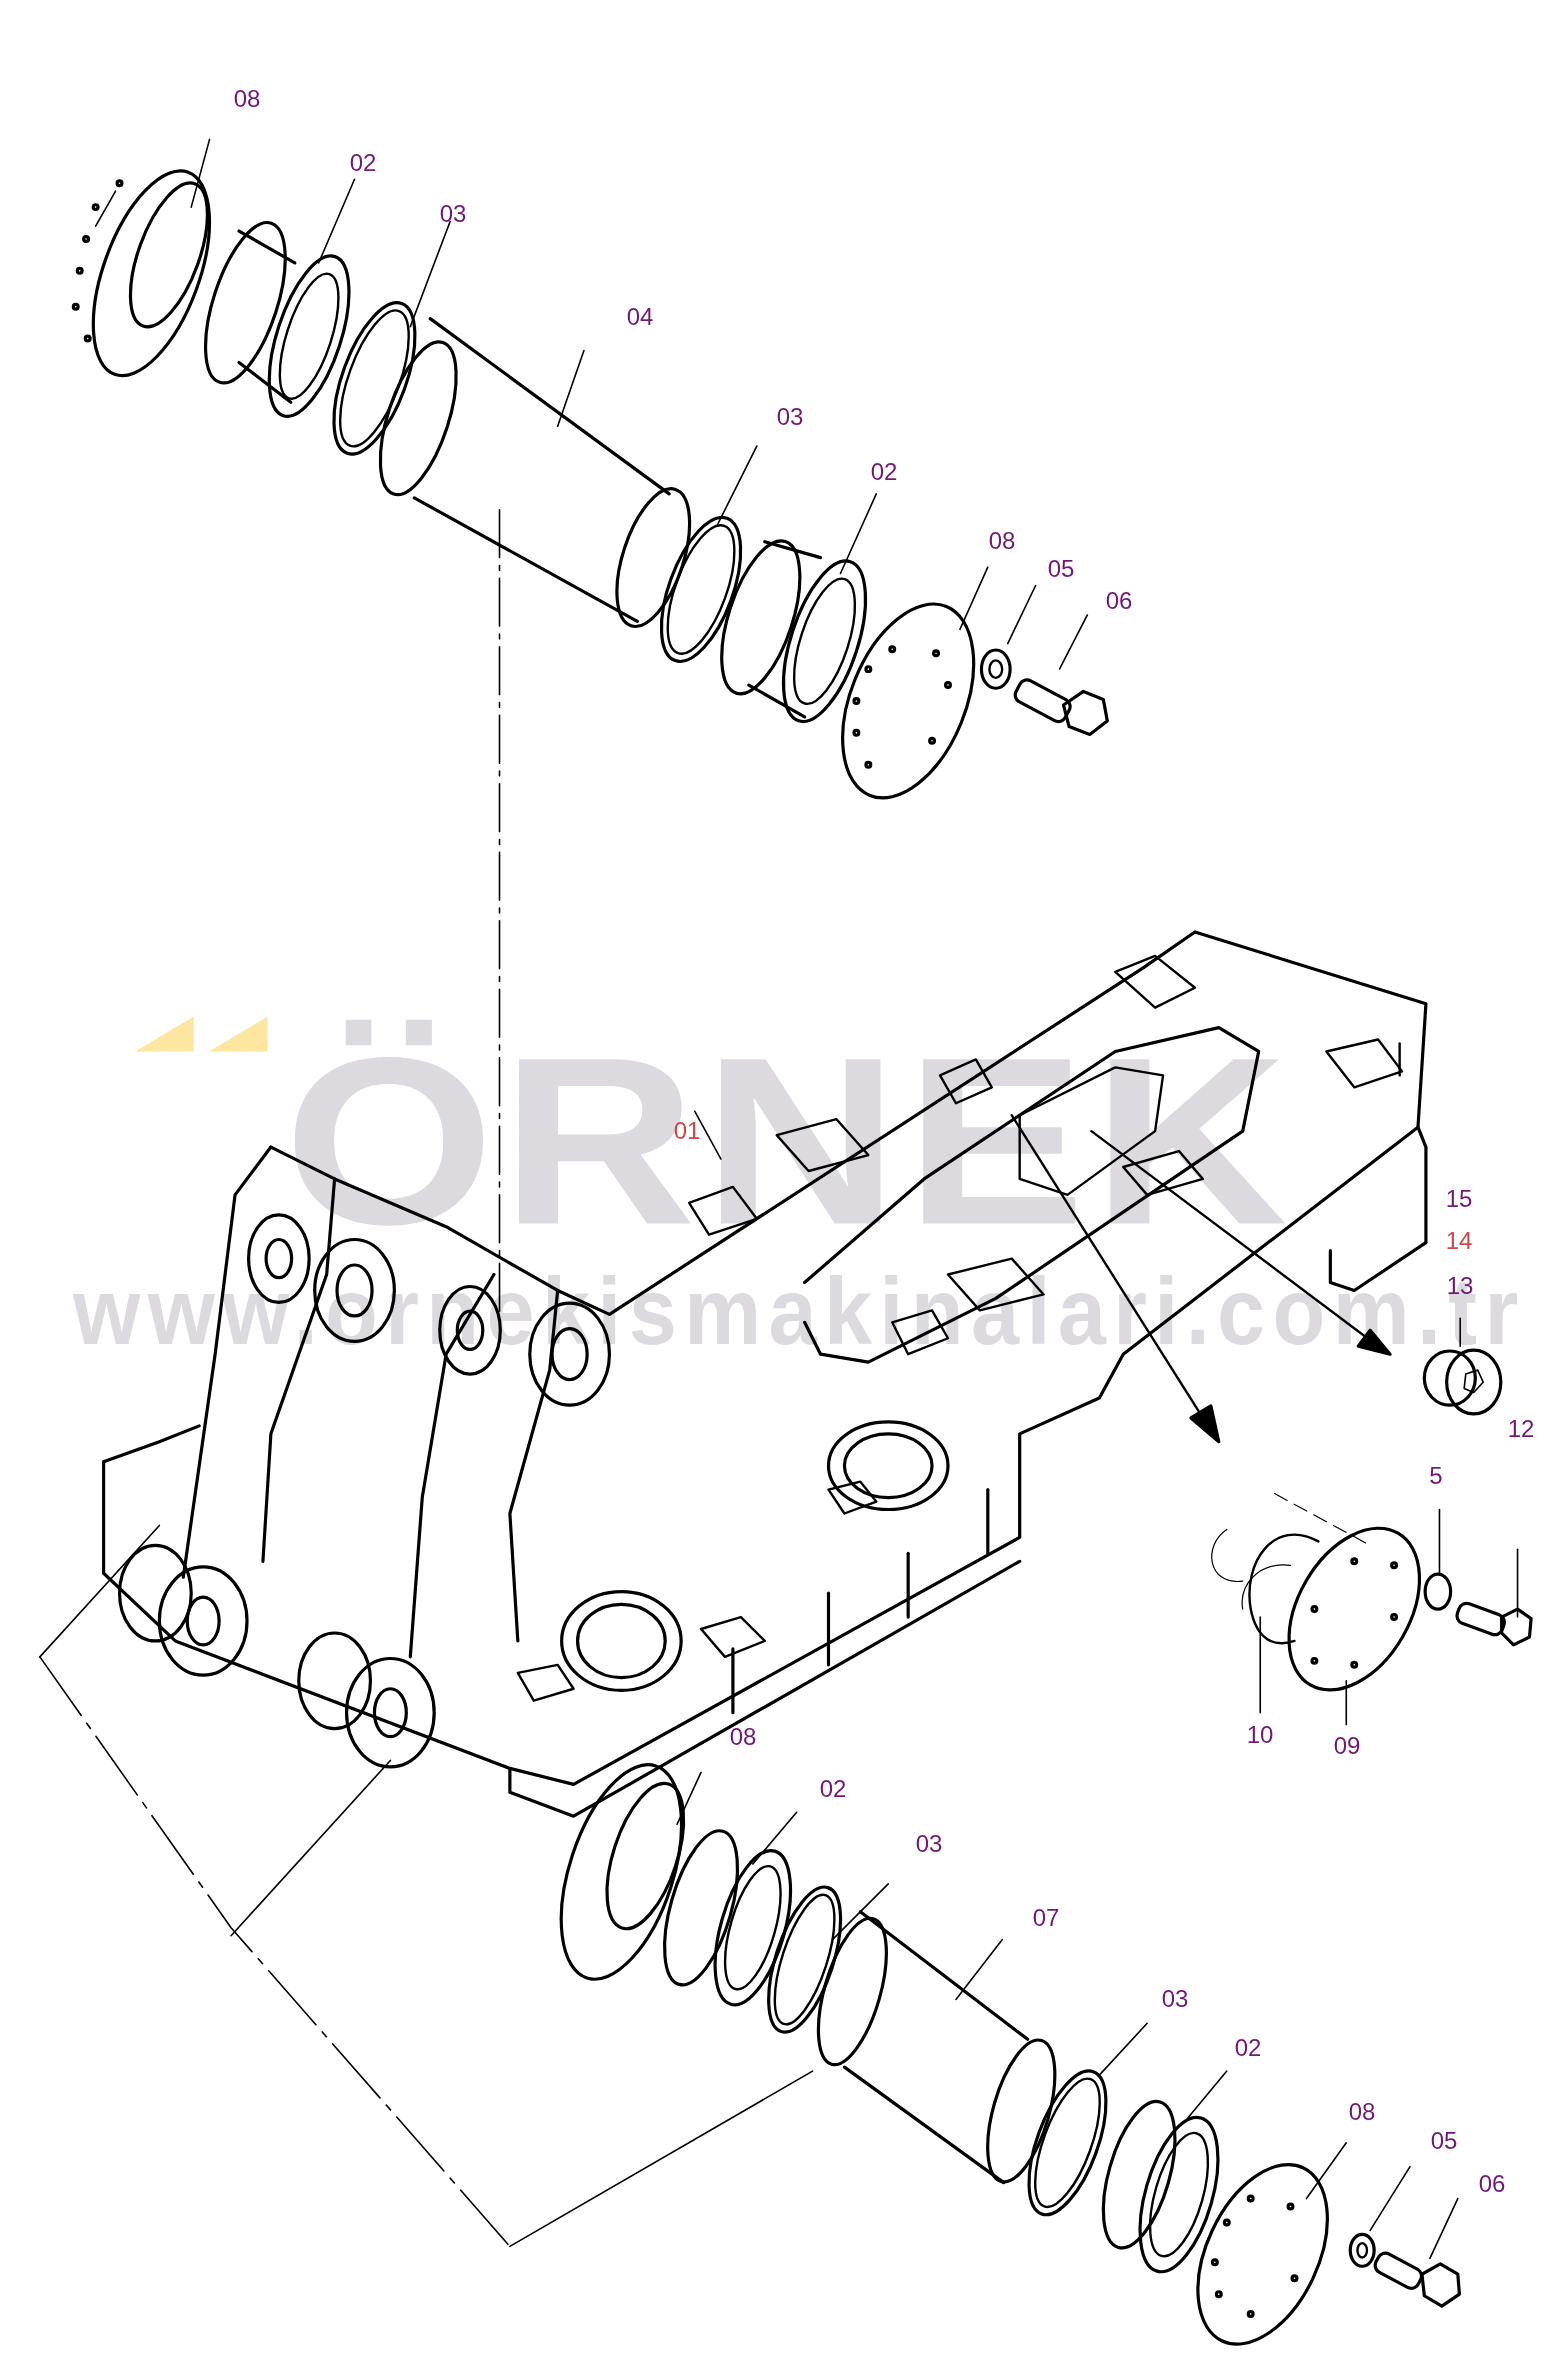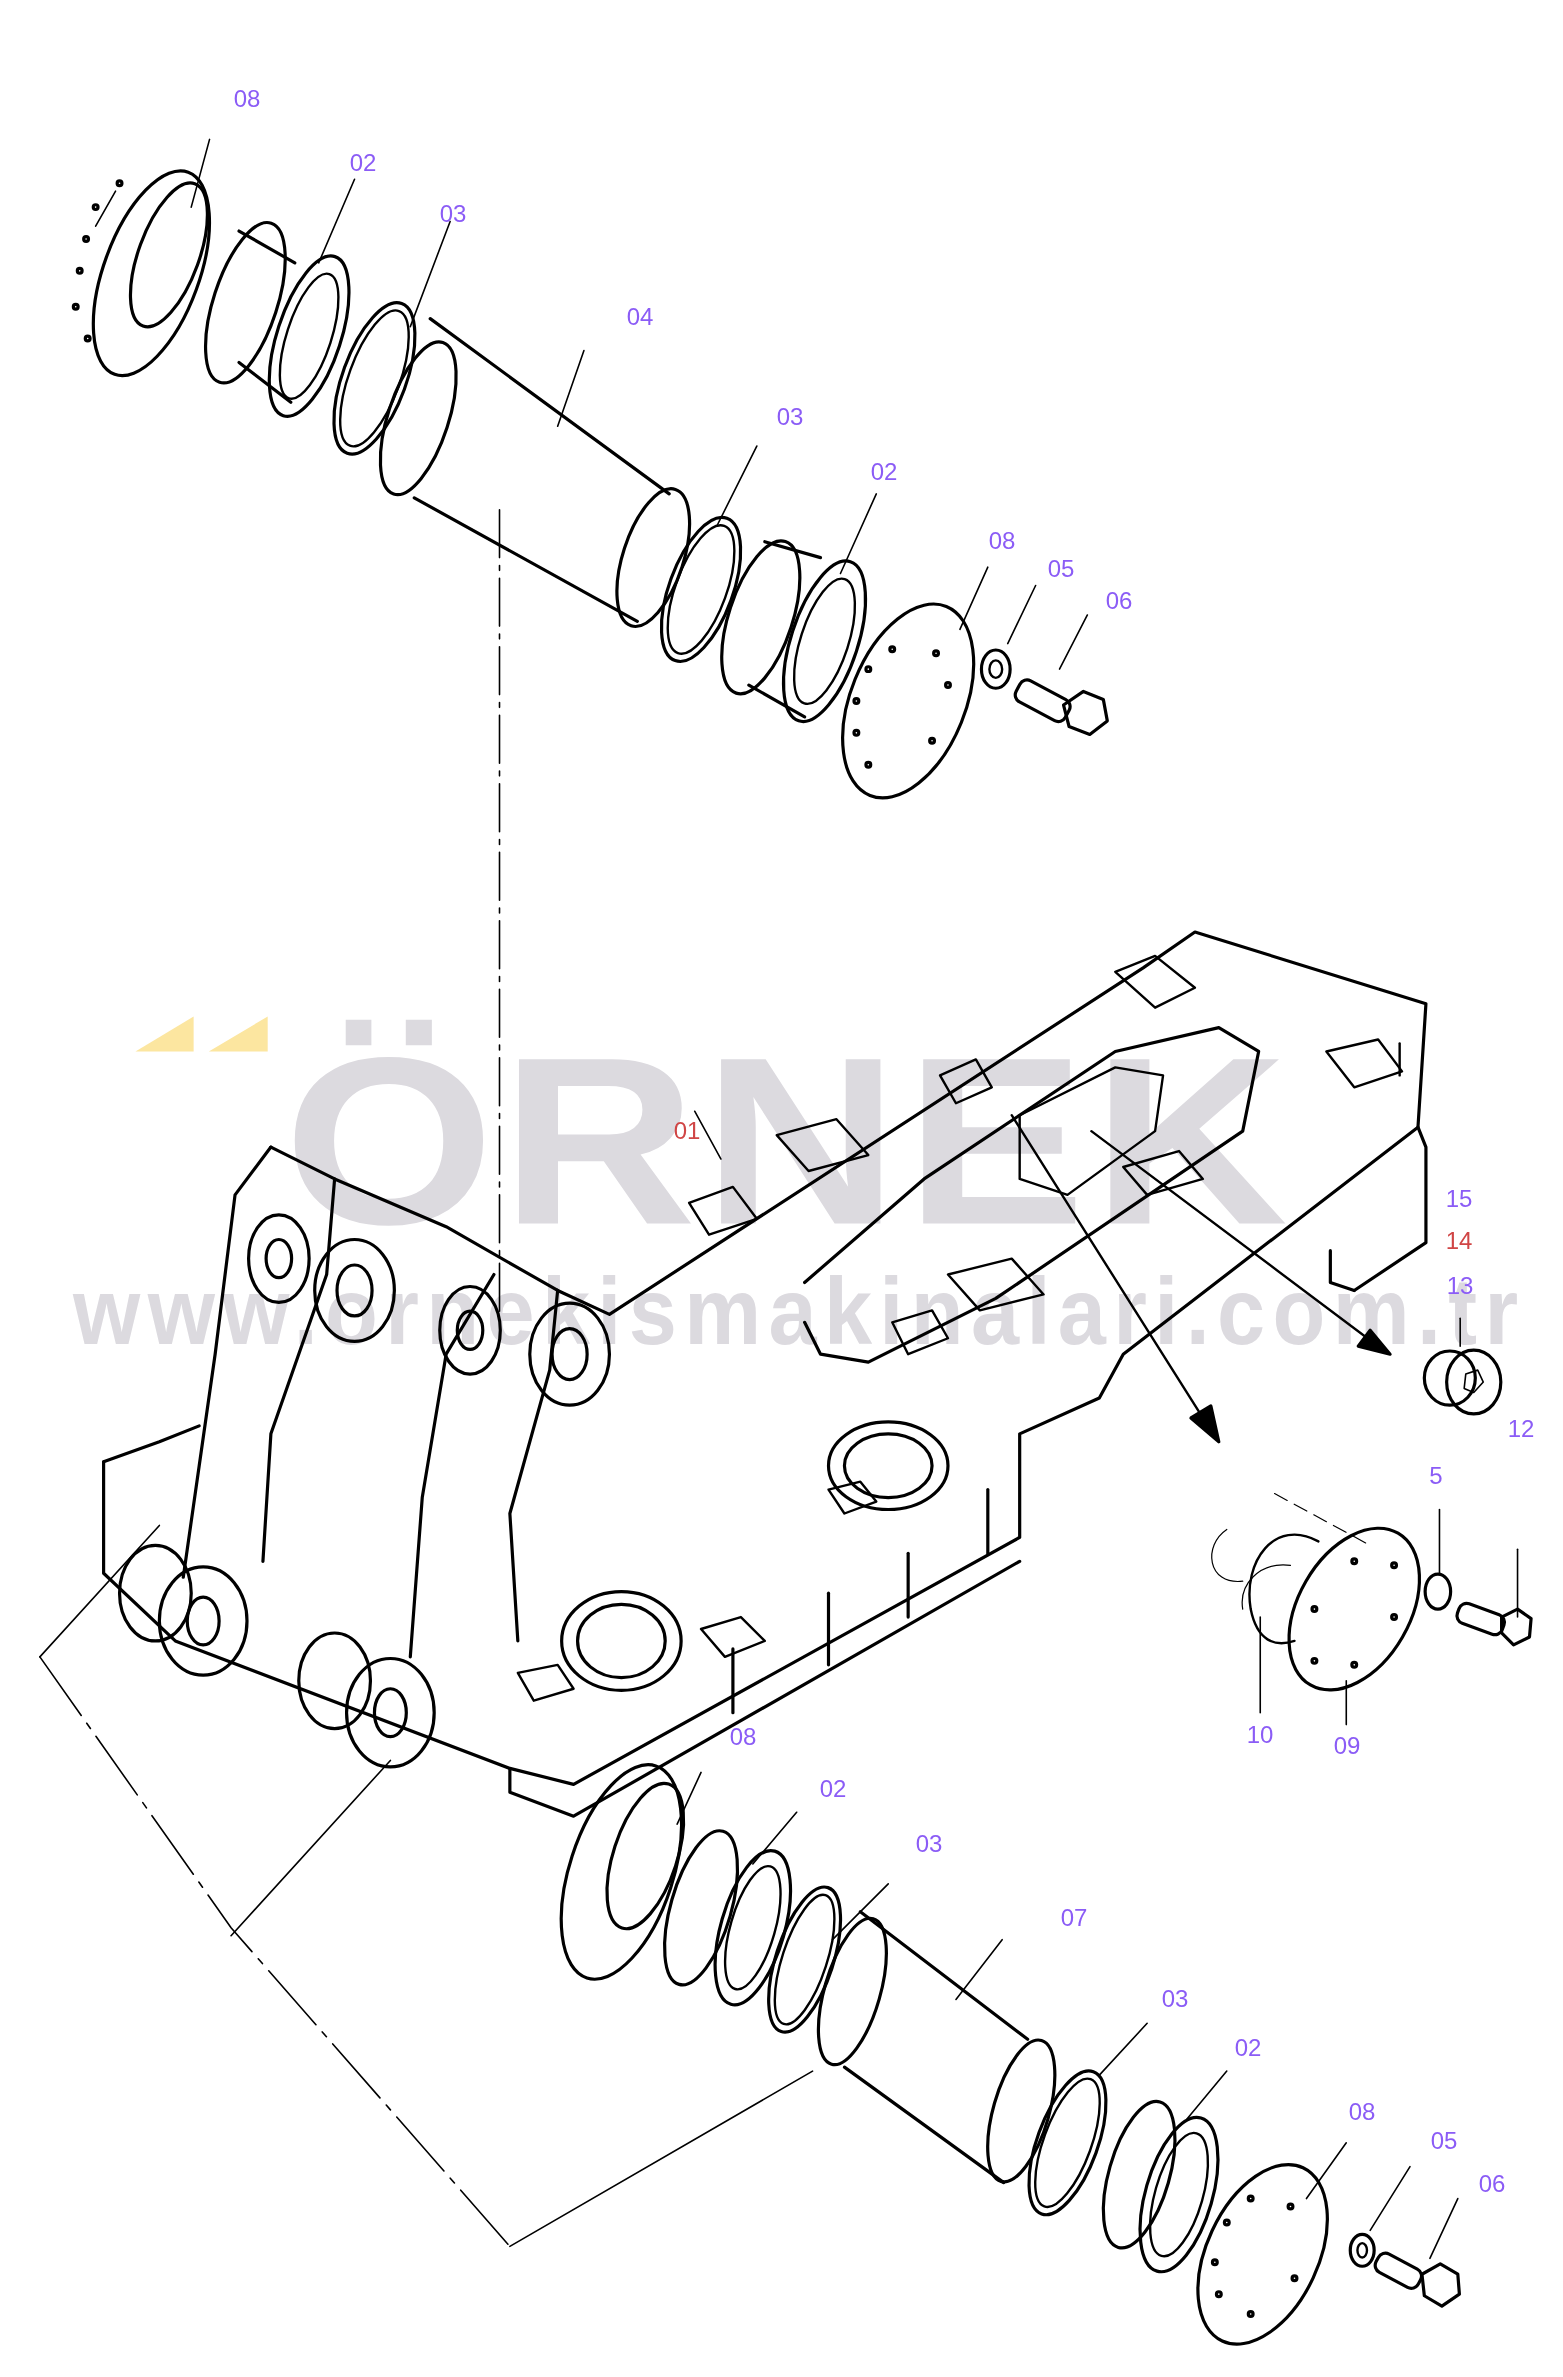--- a/index.html
+++ b/index.html
@@ -16,21 +16,21 @@
   }
   .wm-url {
     position: absolute; left: 73px; top: 1264px; width: 1434px; height: 96px;
     font-family: "Liberation Sans", "DejaVu Sans", sans-serif;
     font-weight: bold; font-size: 94px; line-height: 96px;
     color: #dcdadf; white-space: nowrap; letter-spacing: 8px;
     transform: scaleX(0.92); transform-origin: top left;
   }
   .wm-accent { position: absolute; }
   .callout {
-    position: absolute; color: #8b5cf6; font-size: 24px; line-height: 24px;
+    position: absolute; color: #701a75; font-size: 24px; line-height: 24px;
     font-family: "Liberation Sans", "DejaVu Sans", sans-serif;
     transform: translate(-50%, -50%); white-space: nowrap;
   }
   .callout.faded { color: #d04545; }
   svg { position: absolute; left: 0; top: 0; }
 </style>
 </head>
 <body>
 
 <div id="canvas">
@@ -293,20 +293,20 @@
   <div class="callout" style="left:1459px;top:1199px;">15</div>
   <div class="callout faded" style="left:1459px;top:1241px;">14</div>
   <div class="callout" style="left:1460px;top:1286px;">13</div>
   <div class="callout" style="left:1436px;top:1476px;">5</div>
   <div class="callout" style="left:1521px;top:1429px;">12</div>
   <div class="callout" style="left:1260px;top:1735px;">10</div>
   <div class="callout" style="left:1347px;top:1746px;">09</div>
   <div class="callout" style="left:743px;top:1737px;">08</div>
   <div class="callout" style="left:833px;top:1789px;">02</div>
   <div class="callout" style="left:929px;top:1844px;">03</div>
-  <div class="callout" style="left:1046px;top:1918px;margin-left:28px;">07</div>
+  <div class="callout" style="left:1046px;top:1918px;">07</div>
   <div class="callout" style="left:1175px;top:1999px;">03</div>
   <div class="callout" style="left:1248px;top:2048px;">02</div>
   <div class="callout" style="left:1362px;top:2112px;">08</div>
   <div class="callout" style="left:1444px;top:2141px;">05</div>
   <div class="callout" style="left:1492px;top:2184px;">06</div>
 </div>
 
 
 </body></html>

